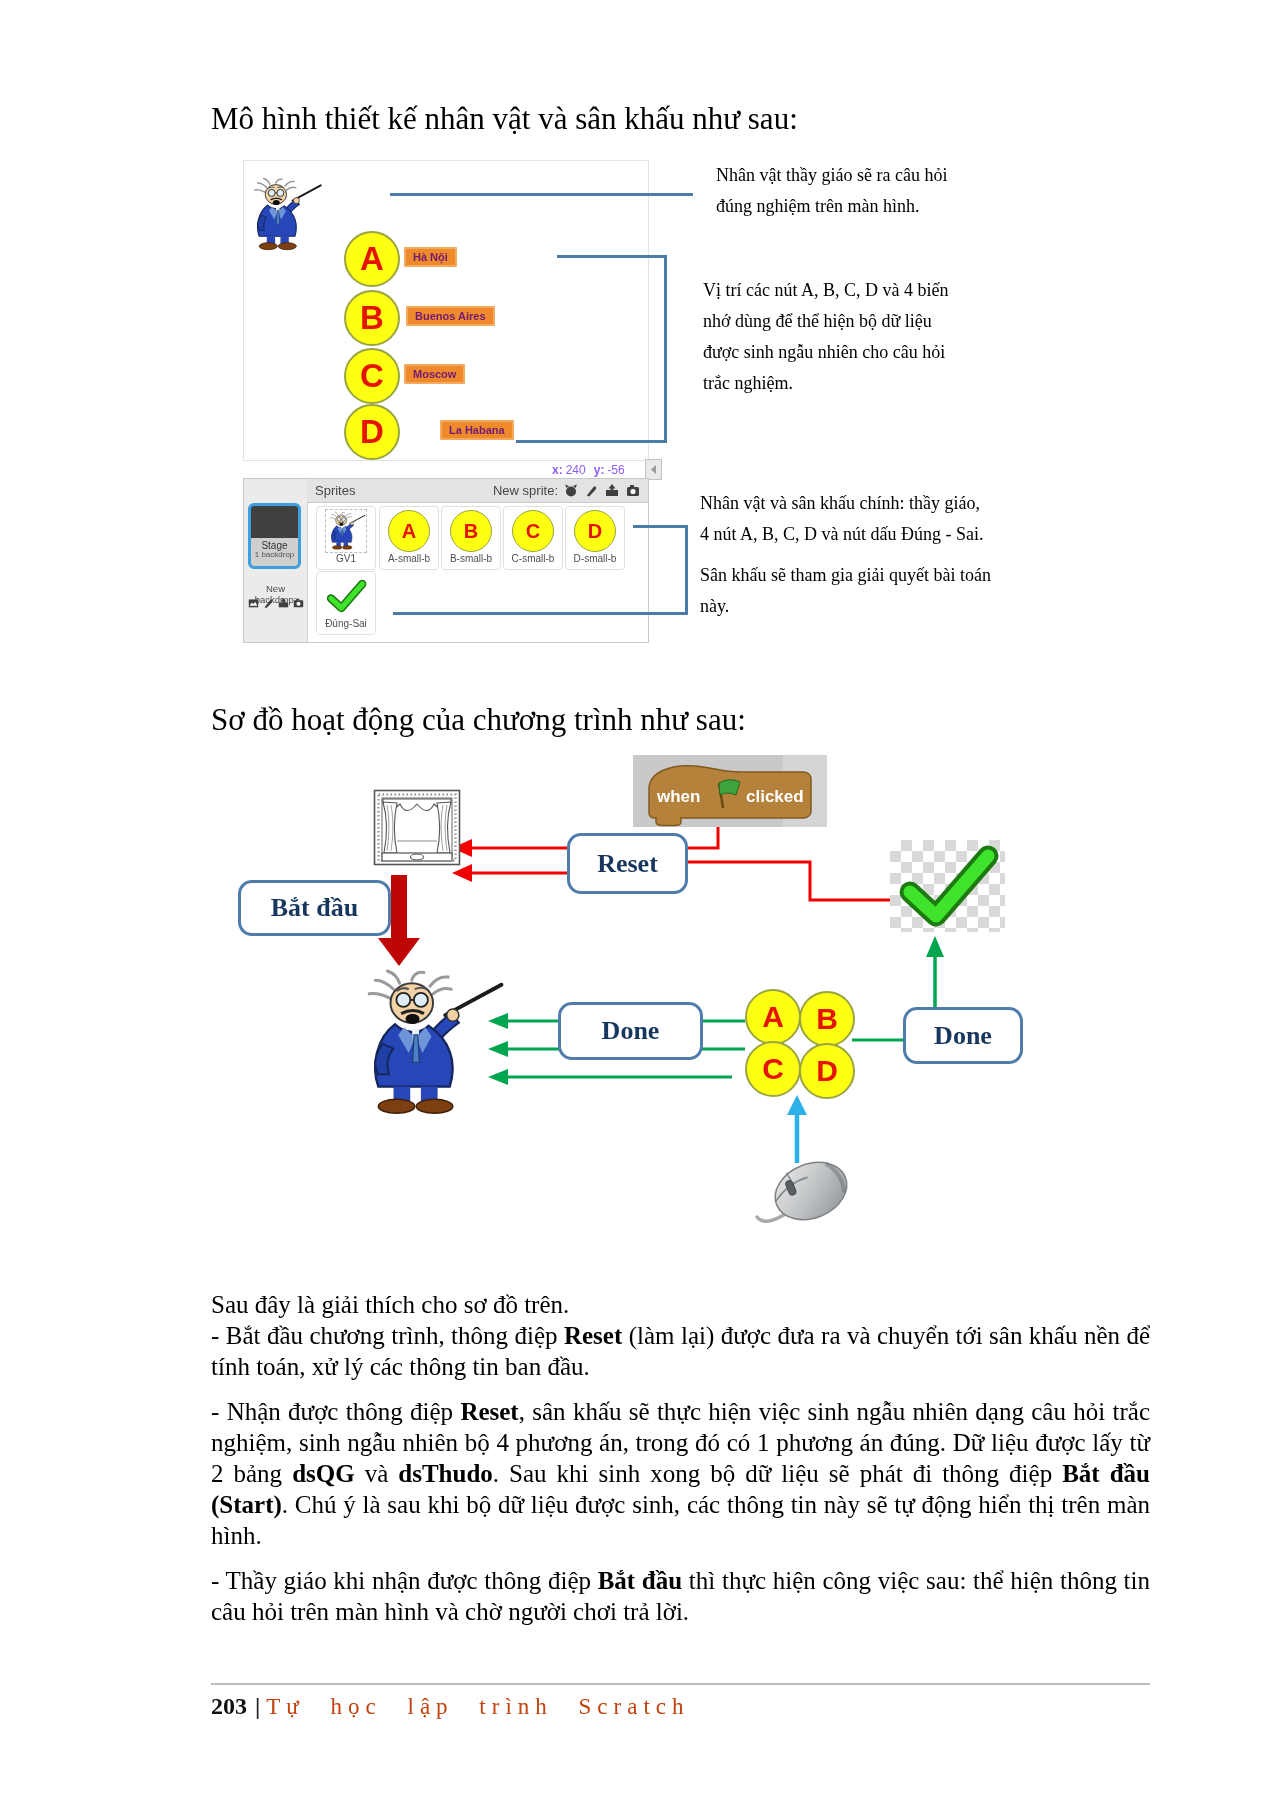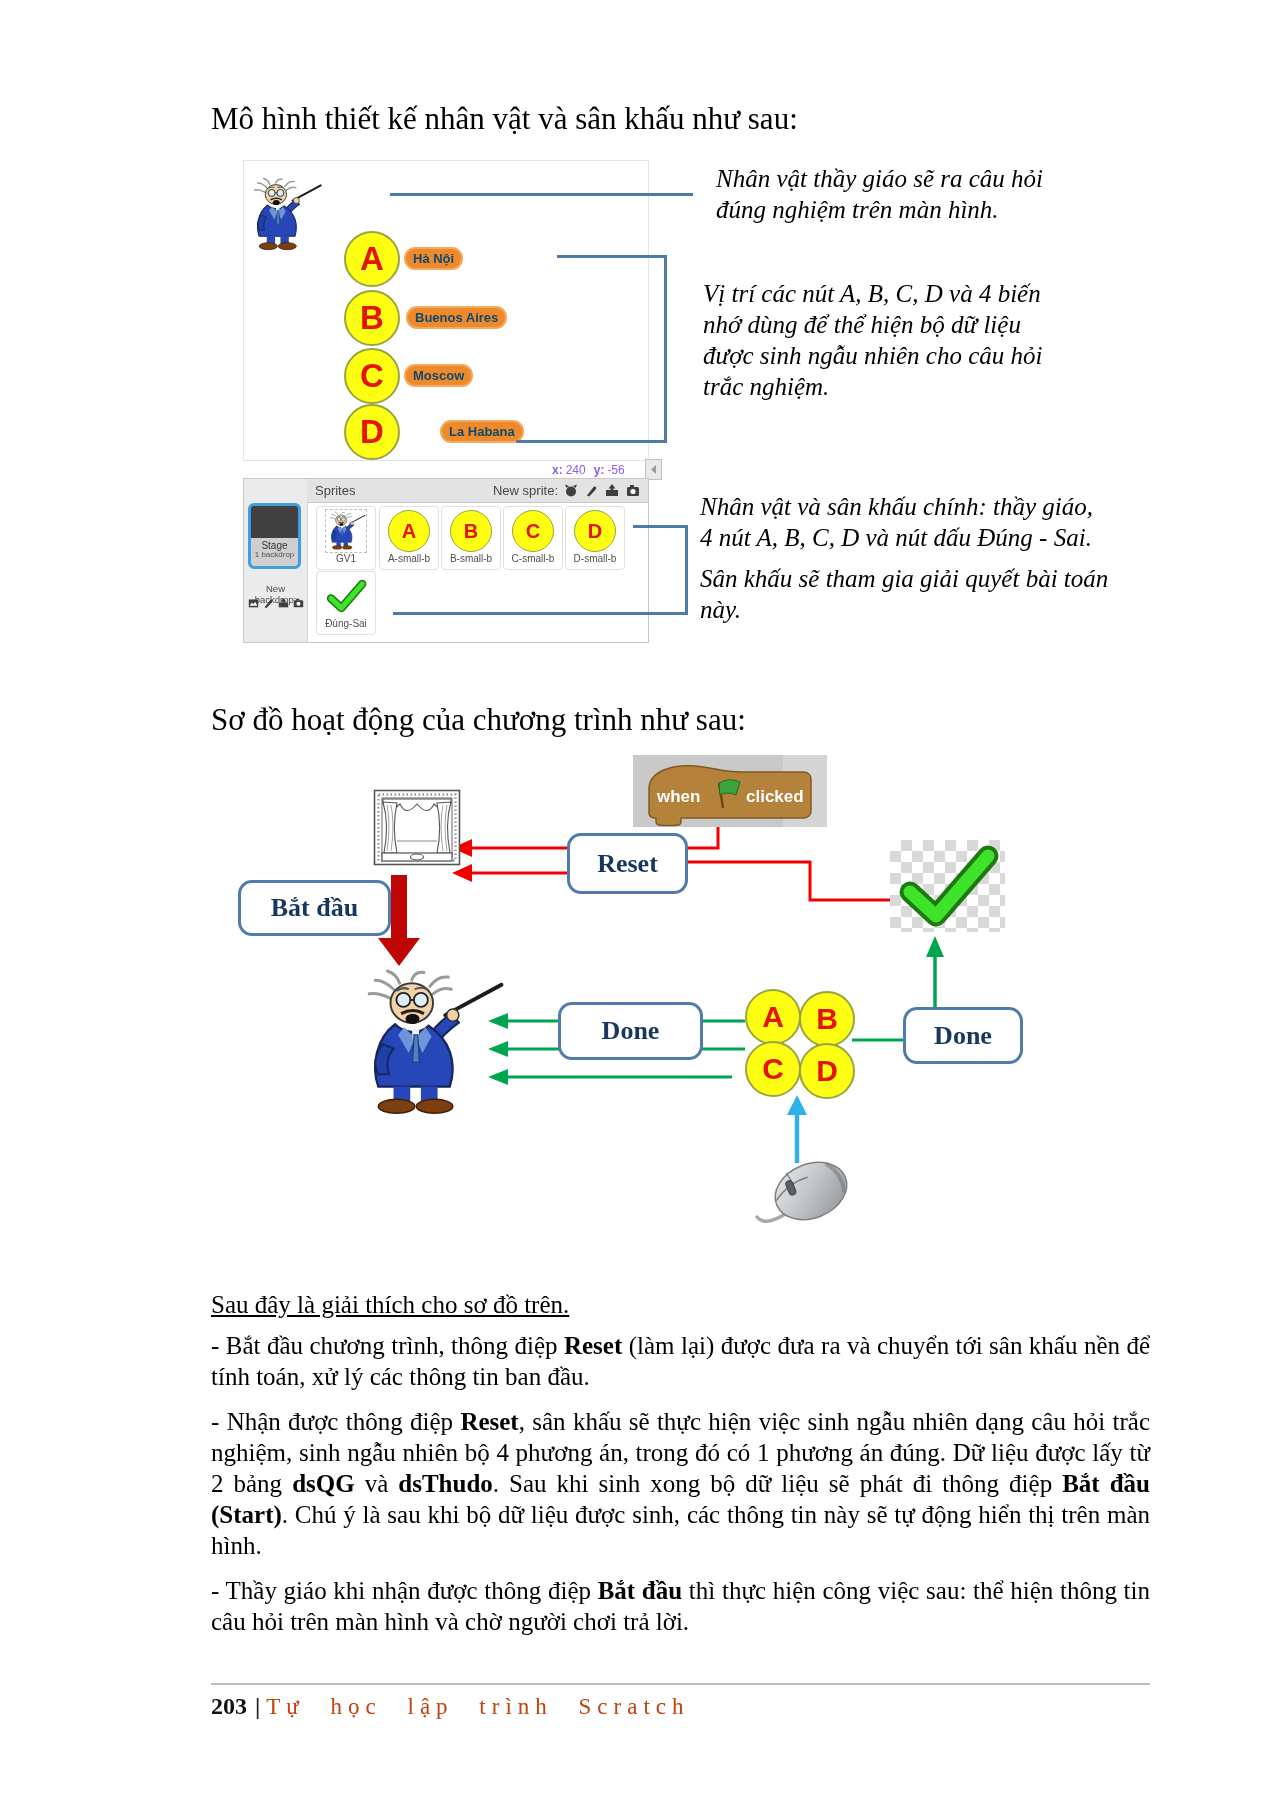--- a/index.html
+++ b/index.html
@@ -10,22 +10,22 @@
   .h-line{font-size:31px;white-space:nowrap;}
   .bodytext{width:939px;font-size:25px;line-height:31px;text-align:justify;}
   .bodytext p{margin:0 0 14px 0;}
   .bodytext b{font-weight:bold;}
   
   .stage-area{left:243px;top:160px;width:404px;height:299px;border:1px solid #e4e4e4;background:#fff;}
   .circle-btn{border-radius:50%;background:#ffff14;border:2px solid #9aa53f;
               display:flex;align-items:center;justify-content:center;
               font-family:"Liberation Sans",sans-serif;font-weight:bold;color:#e51400;}
   .big-circle{width:52px;height:52px;font-size:33px;}
-  .city-label{background:#ee8a2b;border:2px solid #f3aa5e;border-radius:11px;color:#0c4a6e;
-              font-family:"Liberation Sans",sans-serif;font-weight:bold;font-size:13px;
+  .city-label{background:#ee8a2b;border:2px solid #f3aa5e;border-radius:1px;color:#701a75;
+              font-family:"Liberation Sans",sans-serif;font-weight:bold;font-size:11px;
               padding:2px 7px;white-space:nowrap;display:inline-block;}
   .coords{font-family:"Liberation Sans",sans-serif;font-size:12px;color:#8b5cf6;}
   .coords b{font-weight:bold;margin-right:3px;}
   .coords span{margin-right:8px;}
   .scroll-stub{left:645px;top:459px;width:15px;height:19px;background:#e9e9e9;border:1px solid #c2c2c2;
                display:flex;align-items:center;justify-content:center;}
   
   .sprites-panel{left:243px;top:478px;width:404px;height:163px;background:#fff;border:1px solid #c8c8c8;
                  font-family:"Liberation Sans",sans-serif;}
   .sp-header{position:absolute;left:63px;top:0;right:0;height:23px;background:#e3e3e3;
@@ -42,21 +42,21 @@
   .stage-thumb .band .l2{font-size:8px;color:#555;}
   .nb-label{position:absolute;left:0;top:104px;width:63px;text-align:center;font-size:9.5px;color:#4a4a4a;}
   .nb-icons{position:absolute;left:4px;top:118px;width:56px;display:flex;gap:4px;justify-content:center;}
   .sprite-card{position:absolute;width:58px;height:62px;background:#fff;border:1px solid #e0e0e0;border-radius:4px;
                display:flex;flex-direction:column;align-items:center;justify-content:flex-start;}
   .sprite-card .thumb{margin-top:3px;height:42px;display:flex;align-items:center;justify-content:center;}
   .sprite-card .cap{font-size:10px;color:#4f4f4f;margin-top:1px;}
   .mini-circle{width:40px;height:40px;font-size:20px;border-width:1px;}
   
   .bline{background:#4d7ba7;}
-  .ann{font-size:25px;line-height:1;white-space:nowrap;font-style:italic;}
+  .ann{font-size:18px;line-height:1;white-space:nowrap;}
   .ann div{height:31px;}
   
   .dbox{background:#fff;border:3.5px solid #4f7cab;border-radius:14px;display:flex;align-items:center;
         justify-content:center;font-weight:bold;color:#17375e;font-size:26px;z-index:2;}
   .conn{left:0;top:0;width:1273px;height:1800px;z-index:1;pointer-events:none;}
   .dg-circle{width:52px;height:52px;font-size:30px;z-index:2;border-width:2px;}
   .checker{left:890px;top:840px;width:115px;height:92px;z-index:2;background-color:#fff;
     background-image:linear-gradient(45deg,#d9d9d9 25%,transparent 25%,transparent 75%,#d9d9d9 75%),
                      linear-gradient(45deg,#d9d9d9 25%,transparent 25%,transparent 75%,#d9d9d9 75%);
     background-size:22px 22px;background-position:0 0,11px 11px;}
@@ -375,21 +375,21 @@
     <g transform="rotate(-22 60 48)">
       <ellipse cx="60" cy="48" rx="37" ry="27" fill="url(#mgrad)" stroke="#7f8285" stroke-width="1.5"></ellipse>
       <path d="M24,44 Q42,32 62,34" fill="none" stroke="#7f8285" stroke-width="1.4"></path>
       <path d="M44,22 Q46,30 45,37" fill="none" stroke="#7f8285" stroke-width="1.4"></path>
       <rect x="39" y="30" width="7" height="15" rx="3.5" fill="#5d6063" stroke="#3f4144" stroke-width="1"></rect>
       <path d="M84,28 Q96,44 90,62" fill="none" stroke="#6e7174" stroke-width="4" opacity="0.5"></path>
     </g>
   </svg>
 
   <div class="abs bodytext" style="left:211px;top:1289px;">
-    <p style="margin-bottom:10px;text-decoration:underline;">Sau đây là giải thích cho sơ đồ trên.</p>
+    <p style="margin-bottom:0;">Sau đây là giải thích cho sơ đồ trên.</p>
     <p><span>- Bắt đầu chương trình, thông điệp </span><b>Reset</b><span> (làm lại) được đưa ra và chuyển tới sân khấu nền để tính toán, xử lý các thông tin ban đầu.</span></p>
     <p><span>- Nhận được thông điệp </span><b>Reset</b><span>, sân khấu sẽ thực hiện việc sinh ngẫu nhiên dạng câu hỏi trắc nghiệm, sinh ngẫu nhiên bộ 4 phương án, trong đó có 1 phương án đúng. Dữ liệu được lấy từ 2 bảng </span><b>dsQG</b><span> và </span><b>dsThudo</b><span>. Sau khi sinh xong bộ dữ liệu sẽ phát đi thông điệp </span><b>Bắt đầu (Start)</b><span>. Chú ý là sau khi bộ dữ liệu được sinh, các thông tin này sẽ tự động hiển thị trên màn hình.</span></p>
     <p><span>- Thầy giáo khi nhận được thông điệp </span><b>Bắt đầu</b><span> thì thực hiện công việc sau: thể hiện thông tin câu hỏi trên màn hình và chờ người chơi trả lời.</span></p>
   </div>
 
   <div class="abs foot-rule"></div>
   <div class="abs footer">
     <span class="num">203</span><span class="bar">|</span><span class="book">Tự học lập trình Scratch</span>
   </div>
 

